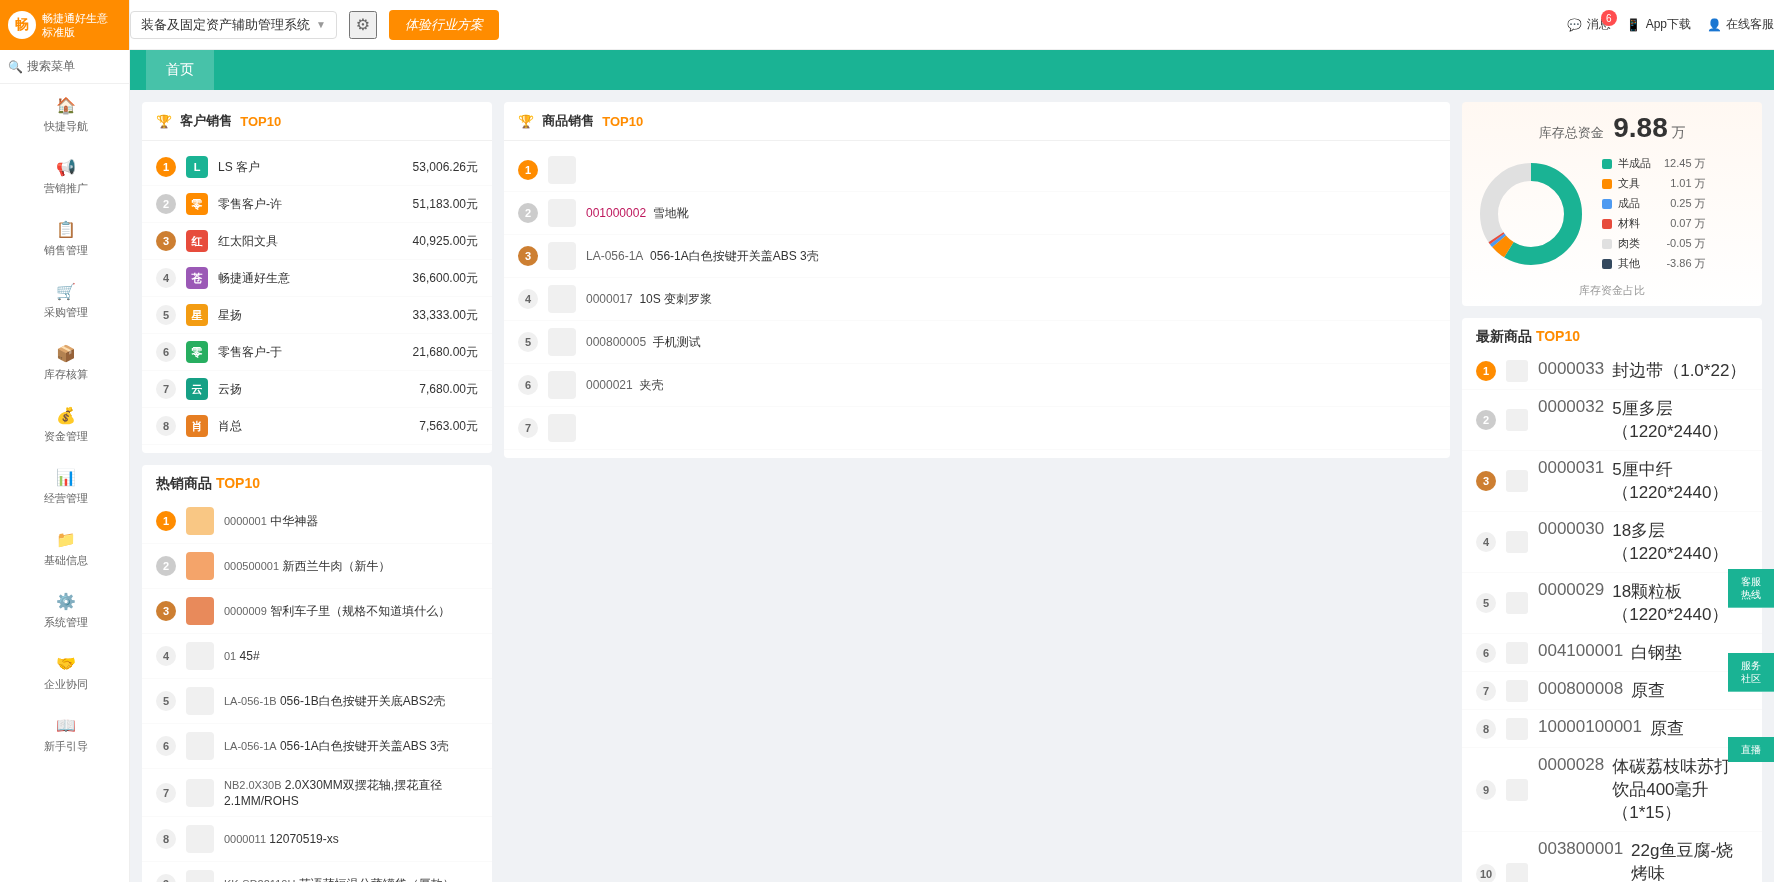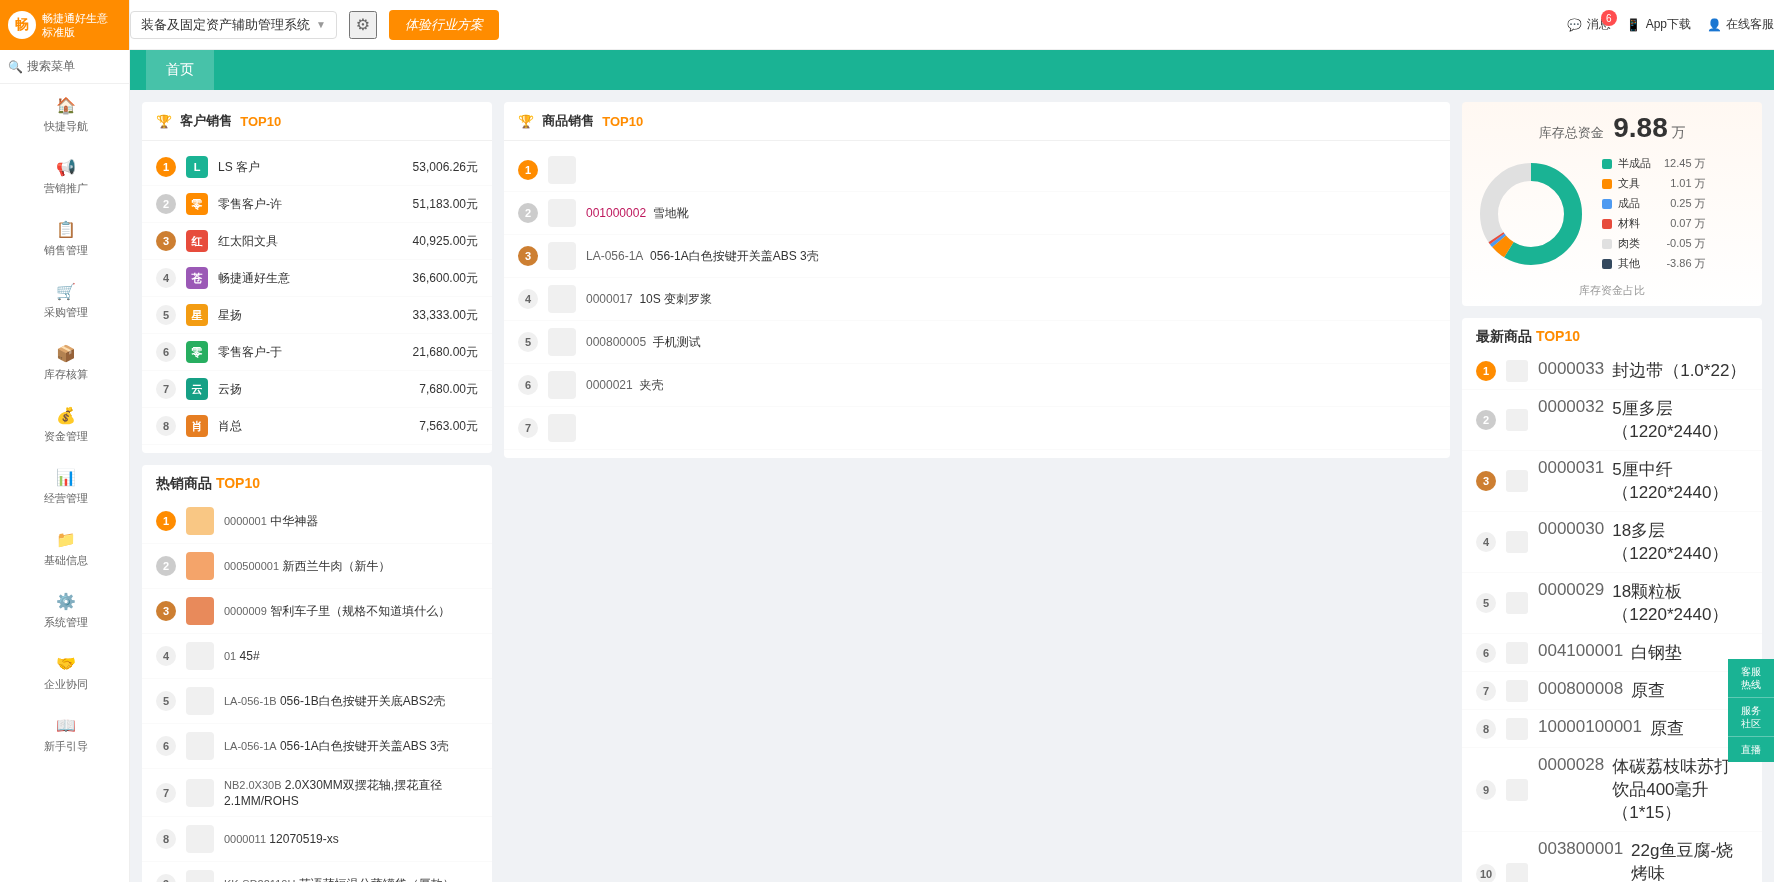--- a/index.html
+++ b/index.html
@@ -98,21 +98,21 @@
     .hot-prod-header { padding: 10px 14px 6px; font-size: 14px; font-weight: bold; color: #333; }
     .hot-prod-list { list-style: none; }
     .hot-prod-item { display: flex; align-items: center; padding: 8px 14px; gap: 10px; border-bottom: 1px solid #fafafa; }
 
     
     ::-webkit-scrollbar { width: 4px; }
     ::-webkit-scrollbar-track { background: #f0f0f0; }
     ::-webkit-scrollbar-thumb { background: #ccc; border-radius: 2px; }
 
     
-    .cs-panel { position: fixed; right: 0; bottom: 120px; display: flex; flex-direction: column; }
+    .cs-panel { position: fixed; right: 0; bottom: 120px; display: flex; flex-direction: column; gap: 45px; }
     .cs-btn { width: 46px; background: #1ab394; color: #fff; text-align: center; padding: 6px 4px; font-size: 10px; cursor: pointer; border-bottom: 1px solid rgba(255,255,255,0.3); line-height: 1.3; }
     .cs-btn:last-child { border-bottom: none; }
   </style>
 </head>
 <body>
 
 <div class="sidebar">
   <div class="sidebar-logo">
     <div class="sidebar-logo-icon">畅</div>
     <div class="sidebar-logo-text">

